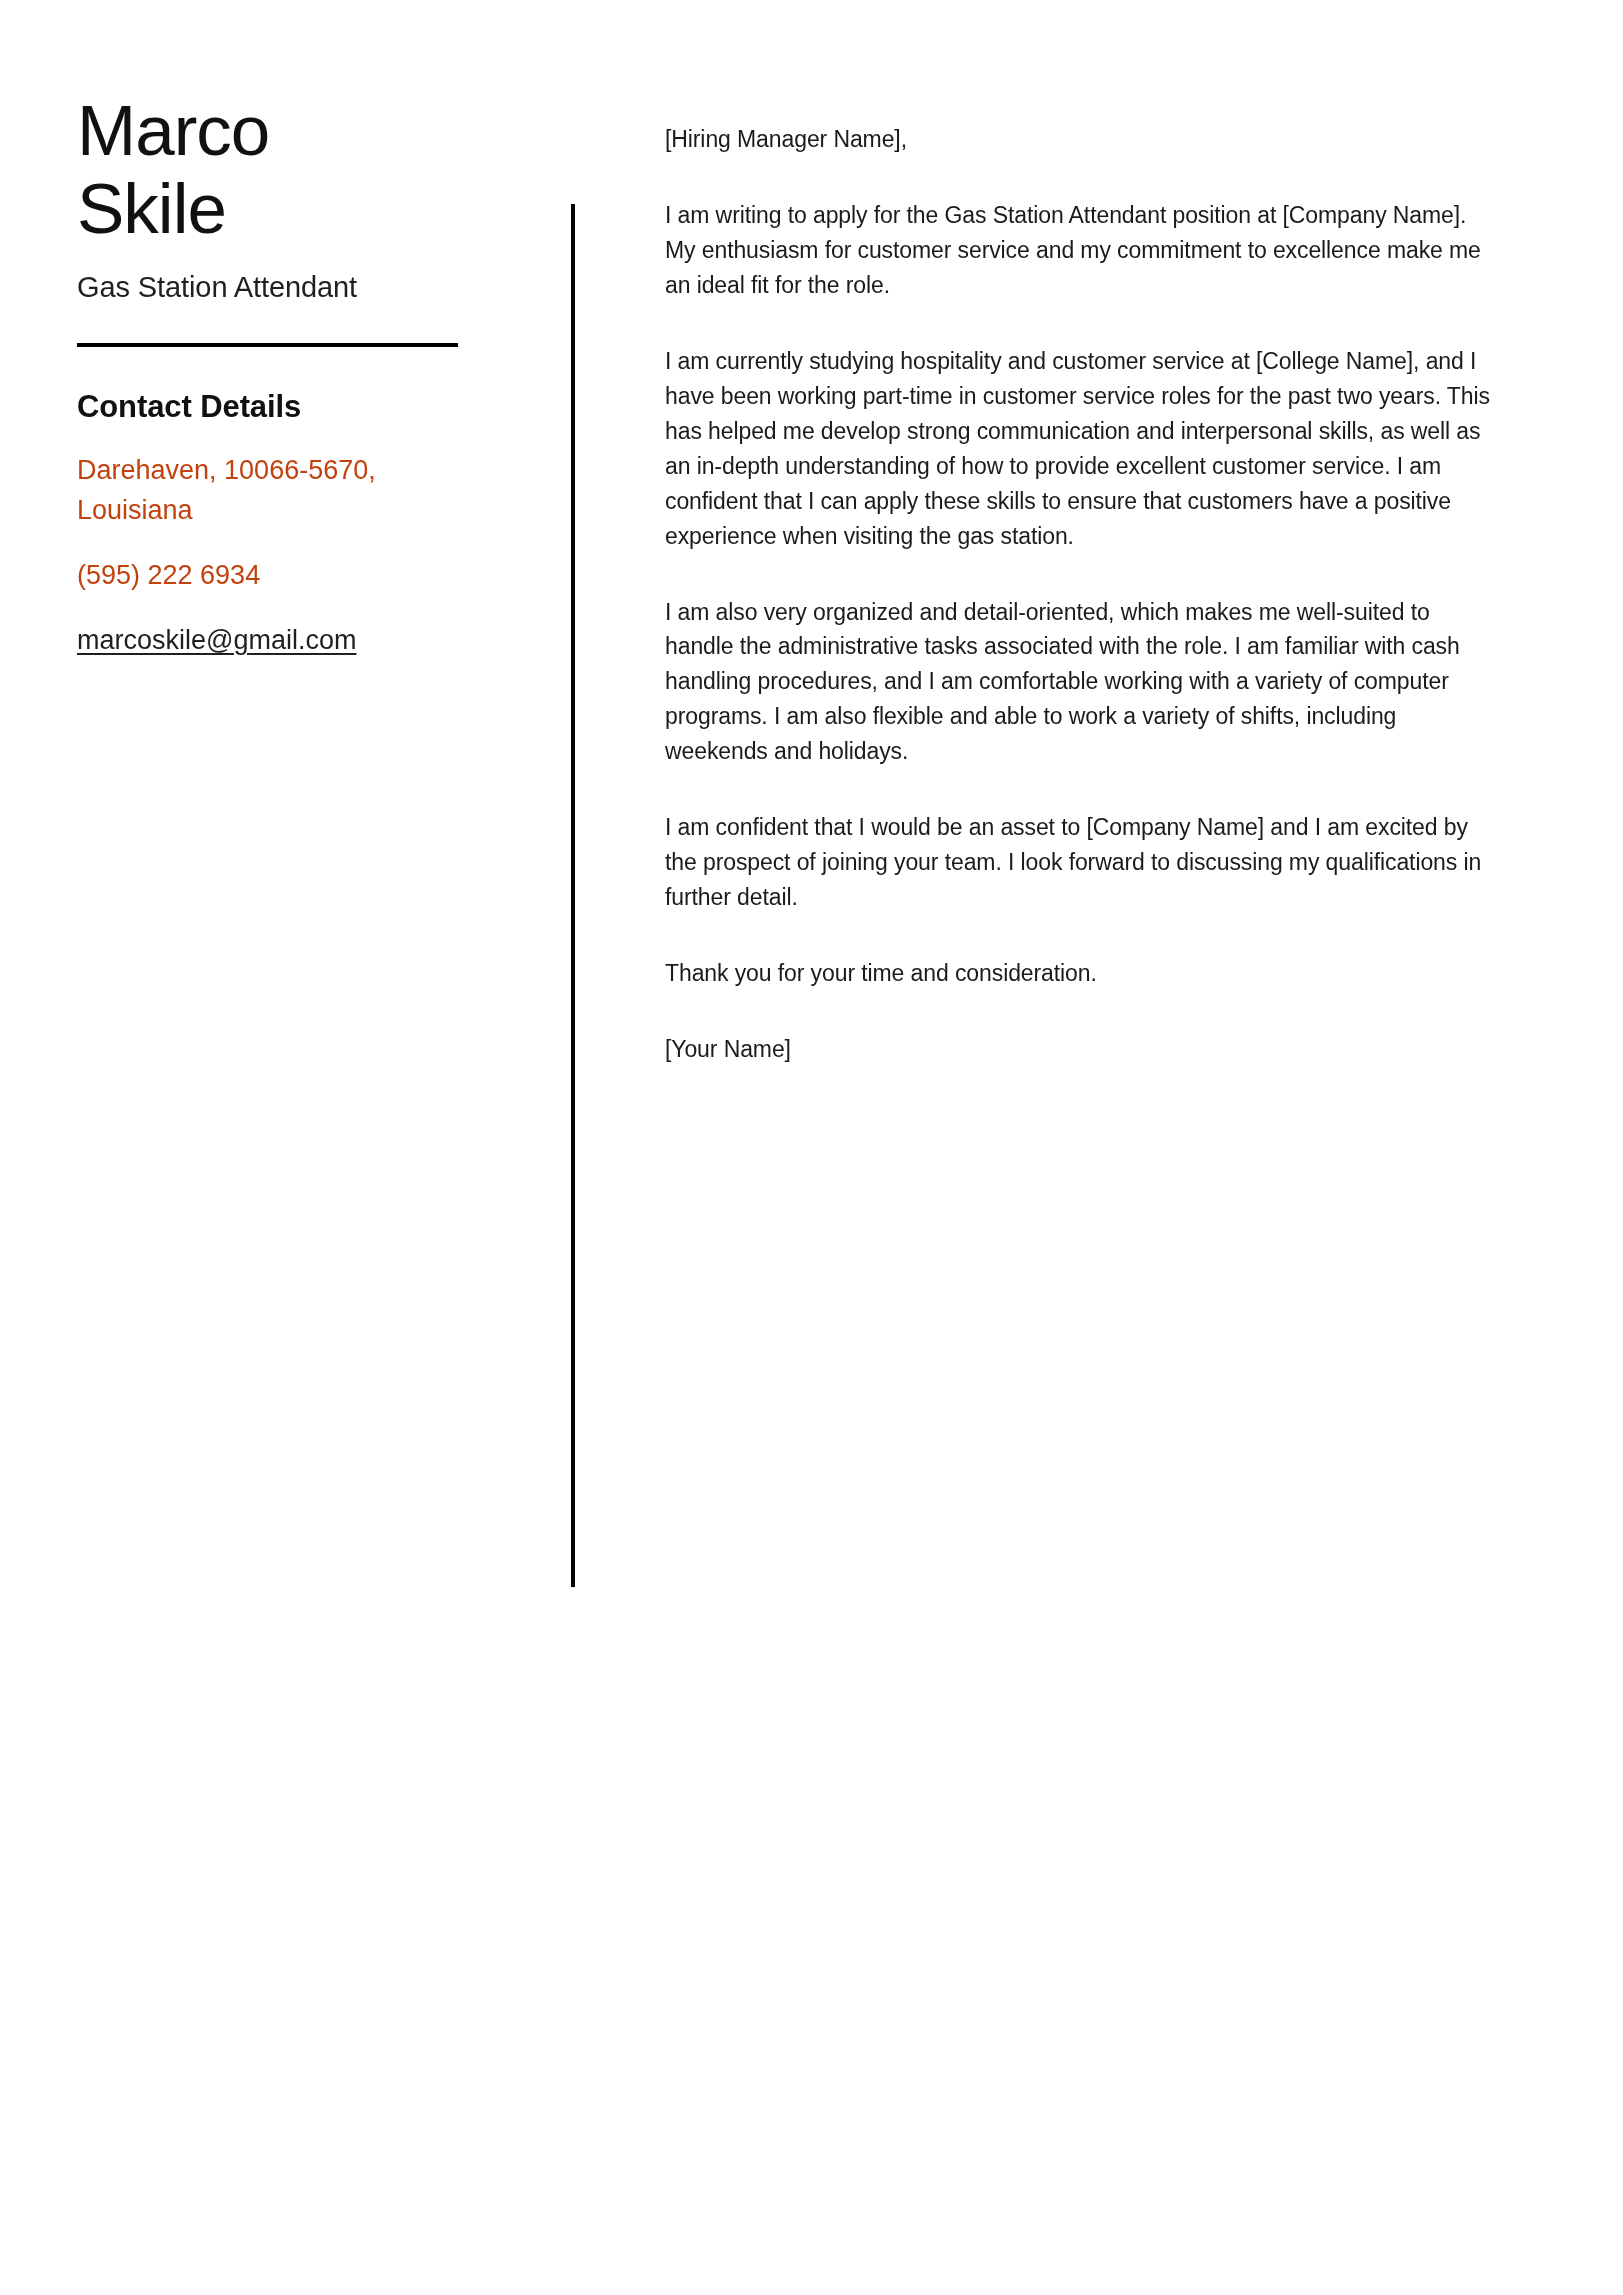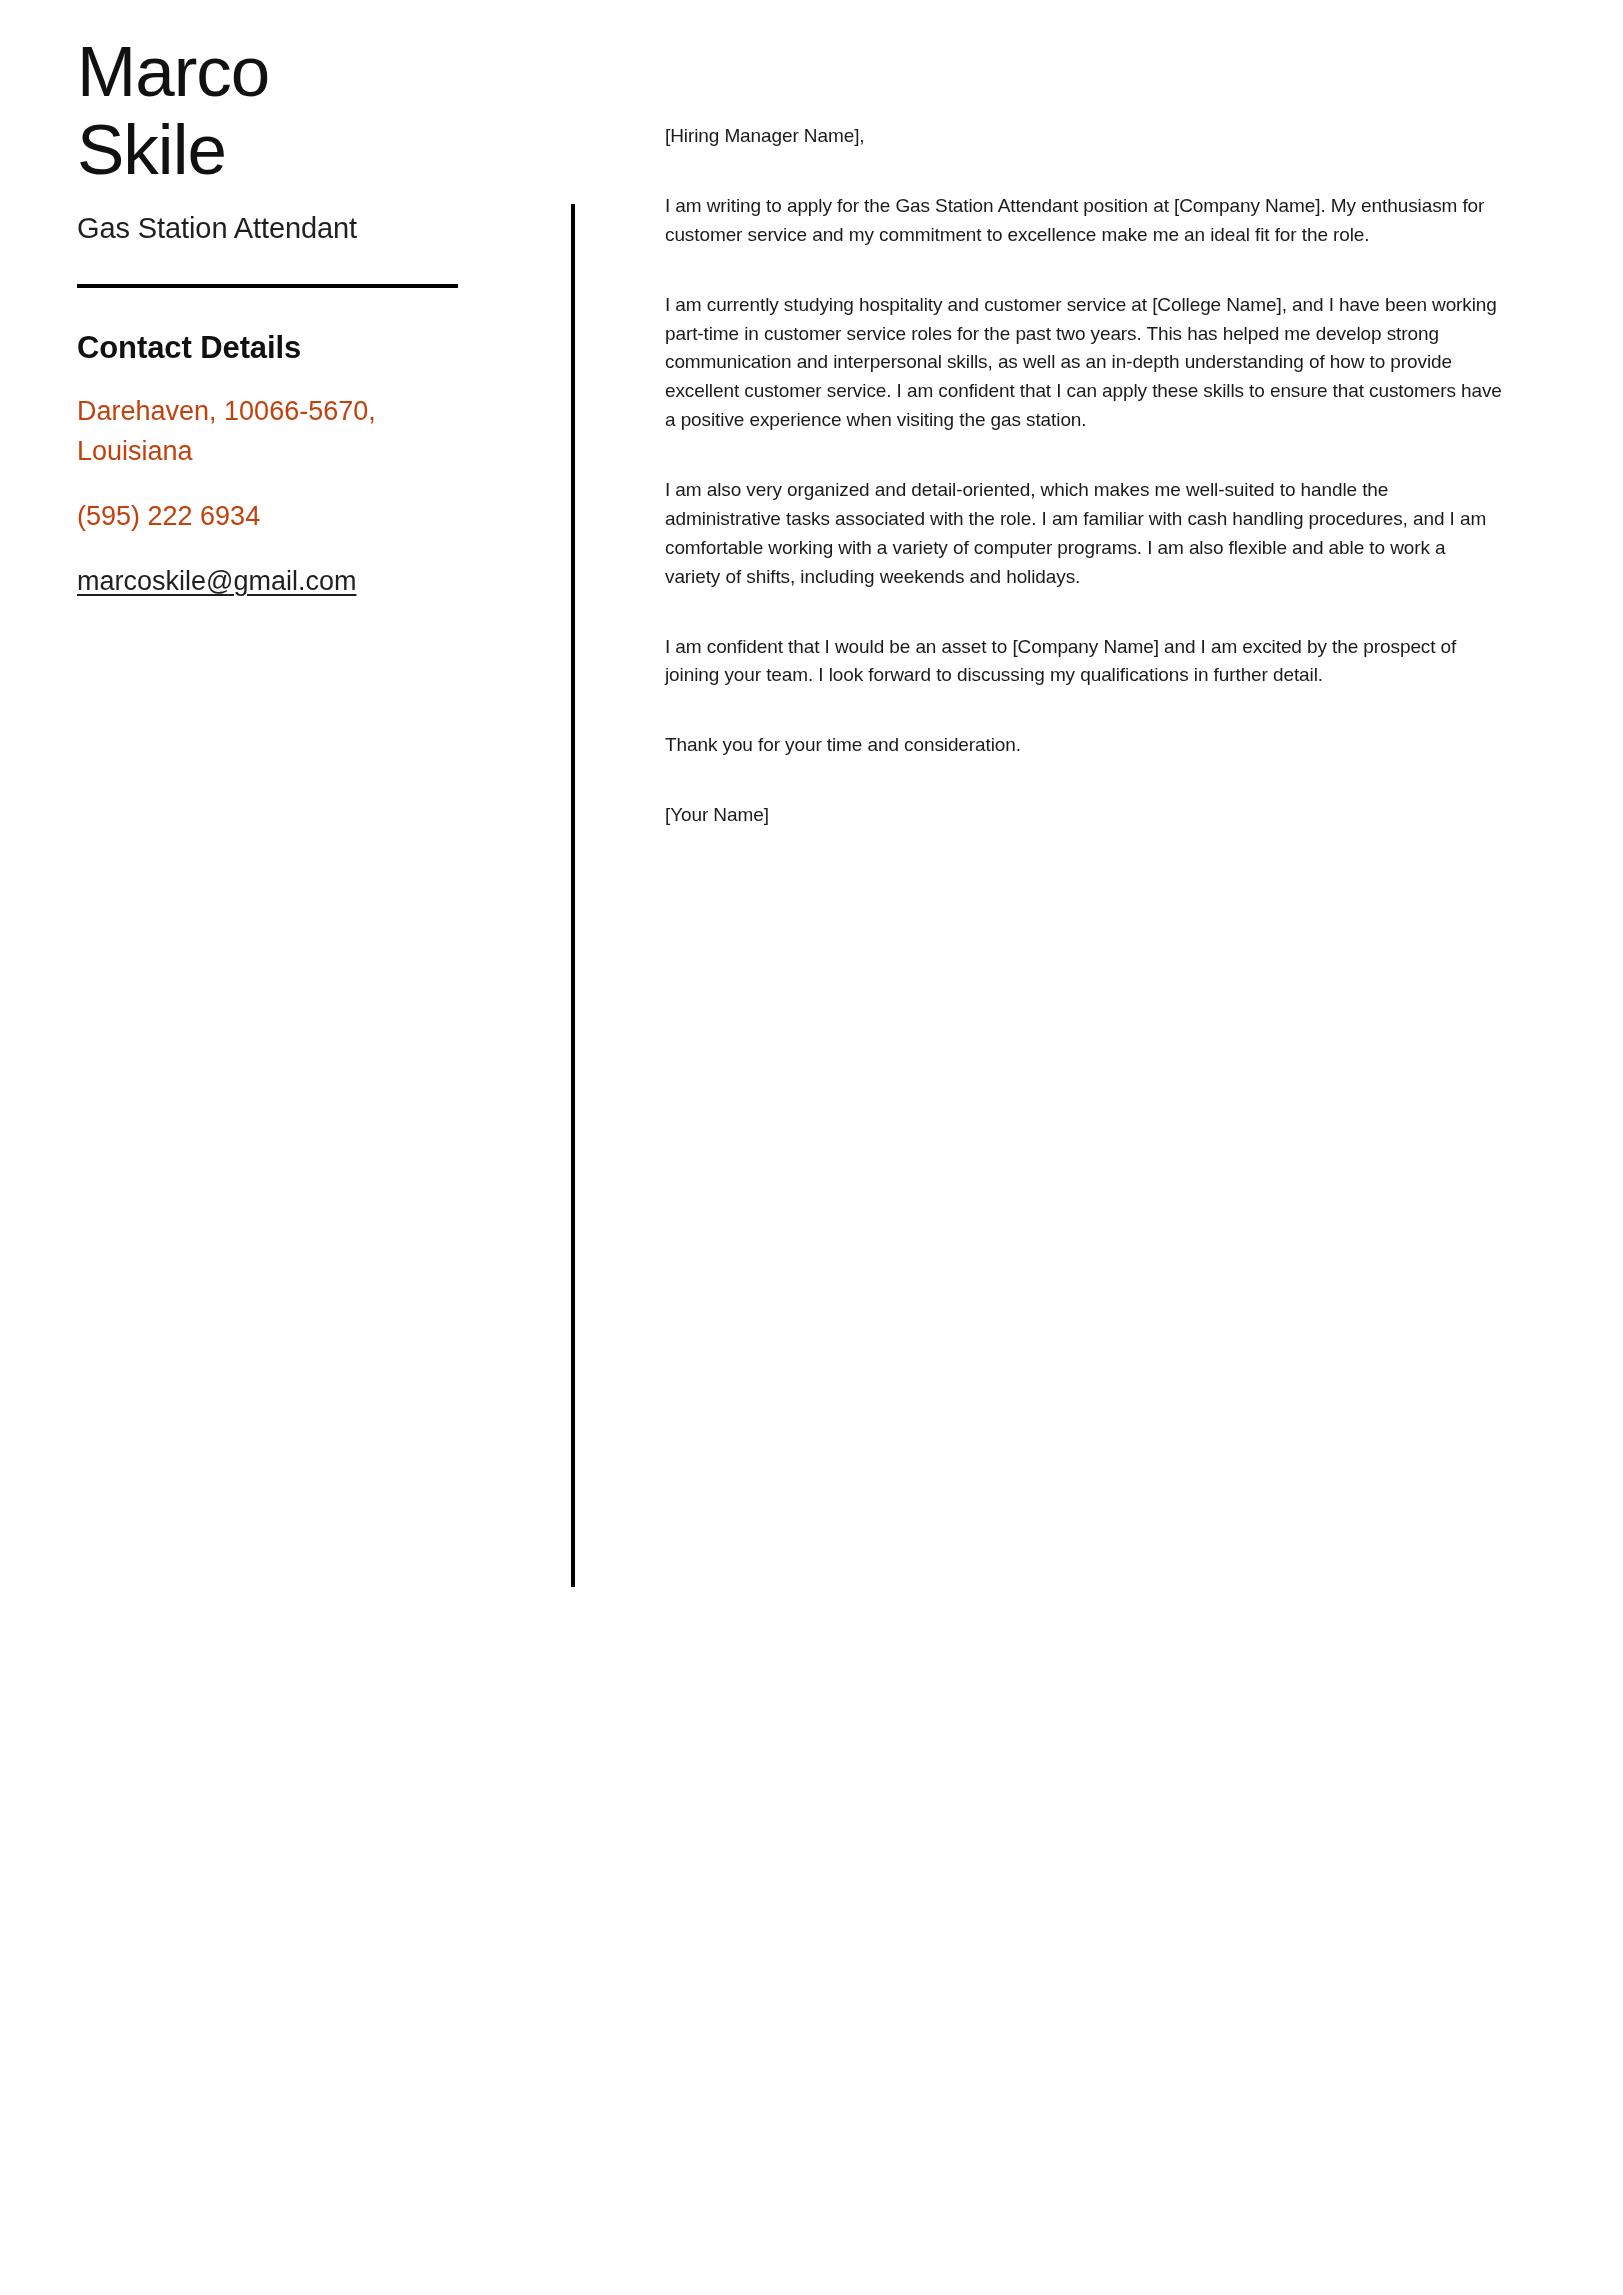--- a/index.html
+++ b/index.html
@@ -24,21 +24,21 @@
 
   
   .sidebar {
     position: absolute;
     left: 77px;
     top: 0;
     width: 393px;
   }
 
   .name-block {
-    margin-top: 33px;
+    padding-top: 92px;
   }
 
   .name-line {
     font-family: "Liberation Sans", sans-serif;
     font-weight: 400;
     font-size: 71px;
     line-height: 1.10;
     letter-spacing: -1px;
     color: #111111;
     white-space: nowrap;
@@ -105,21 +105,21 @@
   
   .letter {
     position: absolute;
     left: 665px;
     top: 122px;
     width: 838px;
   }
 
   .letter p {
     margin: 0 0 41px 0;
-    font-size: 19px;
+    font-size: 23px;
     line-height: 1.52;
     font-weight: 400;
     color: #1b1b1b;
     letter-spacing: -0.1px;
   }
 
   .letter p:last-child {
     margin-bottom: 0;
   }
 </style>

